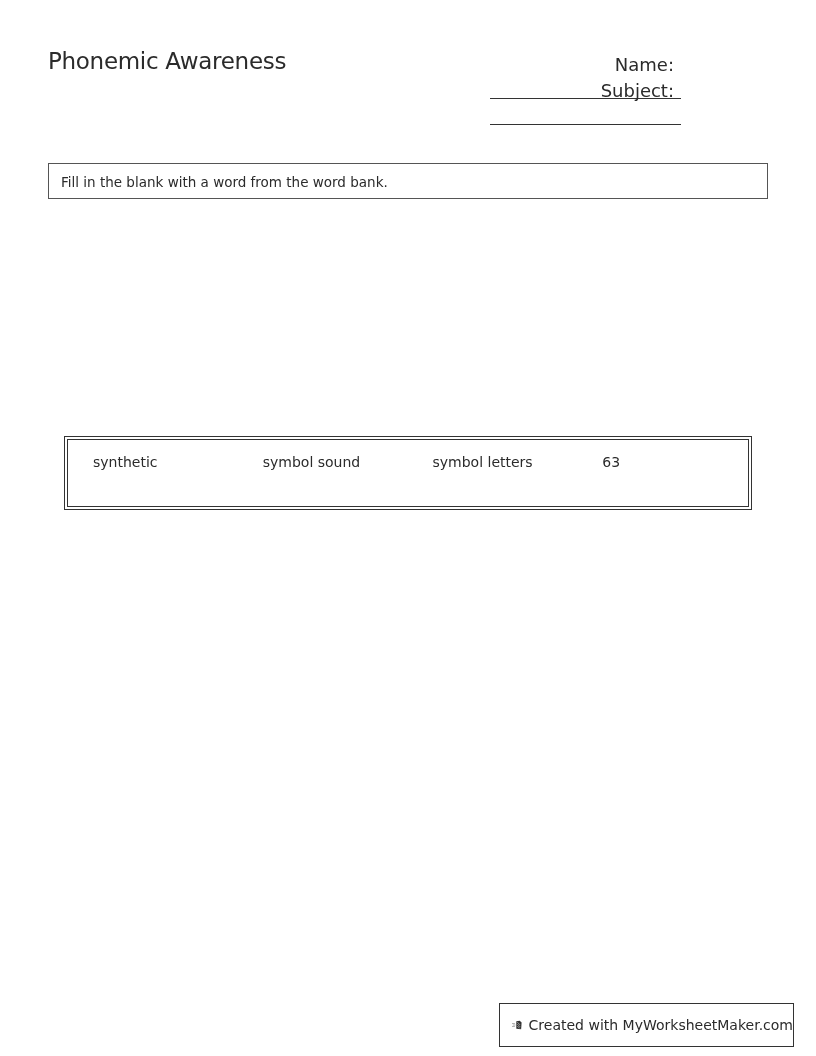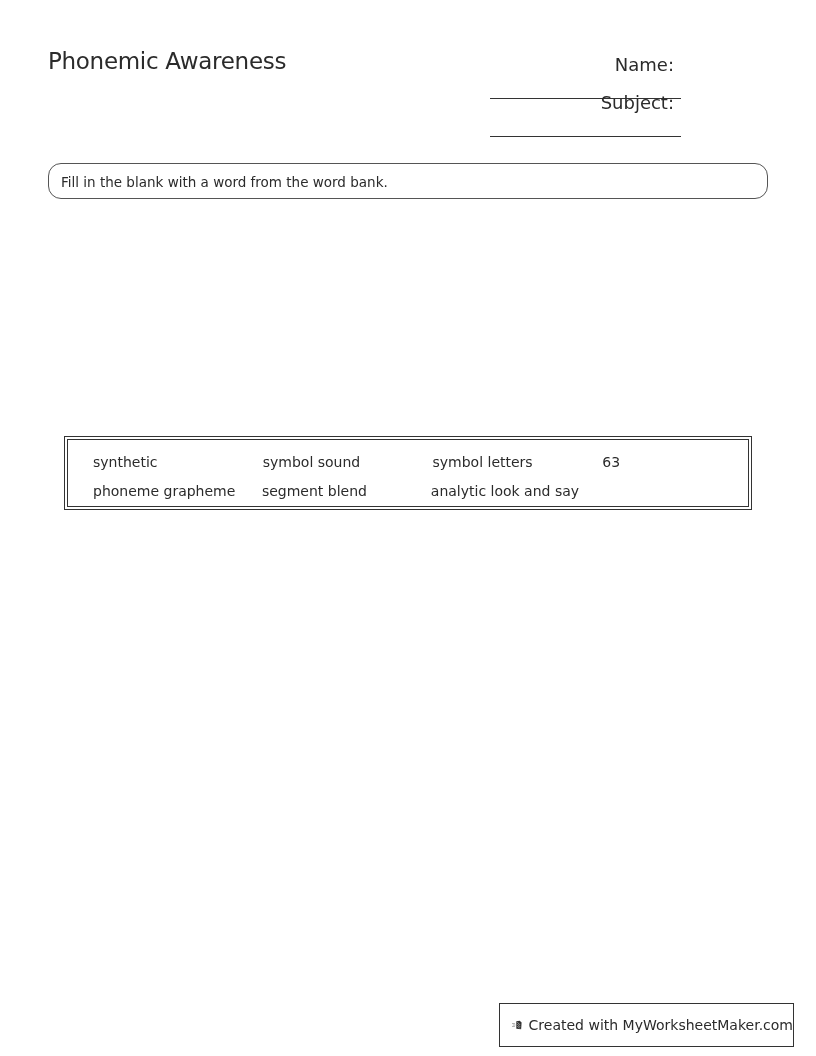--- a/index.html
+++ b/index.html
@@ -3,23 +3,23 @@
   <meta charset="utf-8">
   <style>
     html, body { margin: 0; padding: 0; background: #ffffff; }
     body { width: 816px; height: 1056px; position: relative; overflow: hidden;
            font-family: "DejaVu Sans", sans-serif; color: #2b2b2b; }
     .title { position: absolute; left: 48px; top: 48px; font-size: 23px; font-weight: normal; color: #2b2b2b; letter-spacing: -0.3px; }
     .field { position: absolute; display: flex; align-items: flex-end; flex-direction: column; }
     .field-label { font-size: 18px; color: #2b2b2b; text-align: right; width: 80px; margin-right: 7px; line-height: 22px; }
     .field-line { width: 191px; border-bottom: 1px solid #333; height: 22px; }
     .field.name { left: 490px; top: 54px; }
-    .field.subject { left: 490px; top: 92px; align-items: flex-end; }
+    .field.subject { left: 490px; top: 80px; align-items: flex-end; }
     .instructions { position: absolute; left: 48px; top: 163px; width: 700px; height: 36px;
-                    border: 1px solid #555; border-radius: 13px; box-sizing: border-box; width: 720px;
+                    border: 1px solid #555; border-radius: 0; box-sizing: border-box; width: 720px;
                     font-size: 13.5px; line-height: 36px; padding-left: 12px; color: #2b2b2b; }
     .wordbank { position: absolute; left: 64px; top: 436px; width: 688px; height: 74px; box-sizing: border-box;
                 border: 3px double #333; border-width: 4px; }
     .wordbank-inner { position: absolute; left: 25px; top: 7px; right: 0; }
     .wb-row { display: flex; height: 29px; align-items: center; gap: 24px; }
     .wb-cell { width: 160px; font-size: 14px; color: #2b2b2b; white-space: nowrap; }
     .footer { position: absolute; left: 499px; top: 1003px; width: 295px; height: 44px; box-sizing: border-box;
               border: 1px solid #333; display: flex; align-items: center; padding-left: 12px; }
     .footer-icon { width: 22px; height: 20px; margin-right: 6px; }
     .footer-text { font-size: 14px; color: #2b2b2b; white-space: nowrap; }
@@ -42,26 +42,20 @@
 <div class="instructions">Fill in the blank with a word from the word bank.</div>
 
 <div class="wordbank">
   <div class="wordbank-inner">
     <div class="wb-row">
       <span class="wb-cell">synthetic</span>
       <span class="wb-cell">symbol sound</span>
       <span class="wb-cell">symbol letters</span>
       <span class="wb-cell">63</span>
     </div>
-    <div class="wb-row">
-      <span class="wb-cell">phoneme grapheme</span>
-      <span class="wb-cell">segment blend</span>
-      <span class="wb-cell">analytic look and say</span>
-      <span class="wb-cell"></span>
-    </div>
   </div>
 </div>
 
 <div class="footer">
   <svg class="footer-icon" viewBox="0 0 22 20">
     <line x1="0" y1="7" x2="6" y2="7" stroke="#555" stroke-width="1"></line>
     <line x1="2" y1="10" x2="7" y2="10" stroke="#555" stroke-width="1"></line>
     <line x1="0" y1="13" x2="6" y2="13" stroke="#555" stroke-width="1"></line>
     <path d="M9 2 L16 1 L20 5 L19 19 L9 18 Z" fill="#333"></path>
     <path d="M11 4 L17 10 M11 8 L17 14 M11 12 L16 17" stroke="#fff" stroke-width="1"></path>

